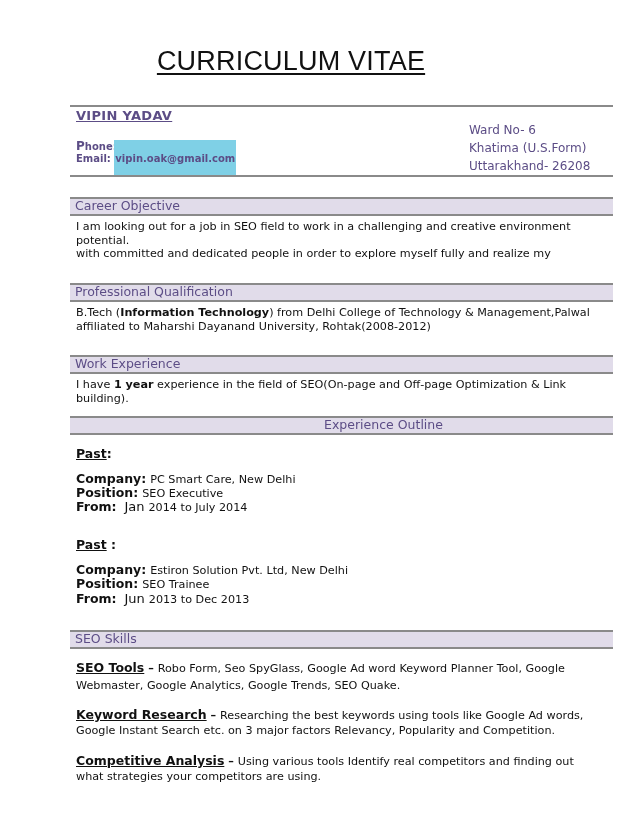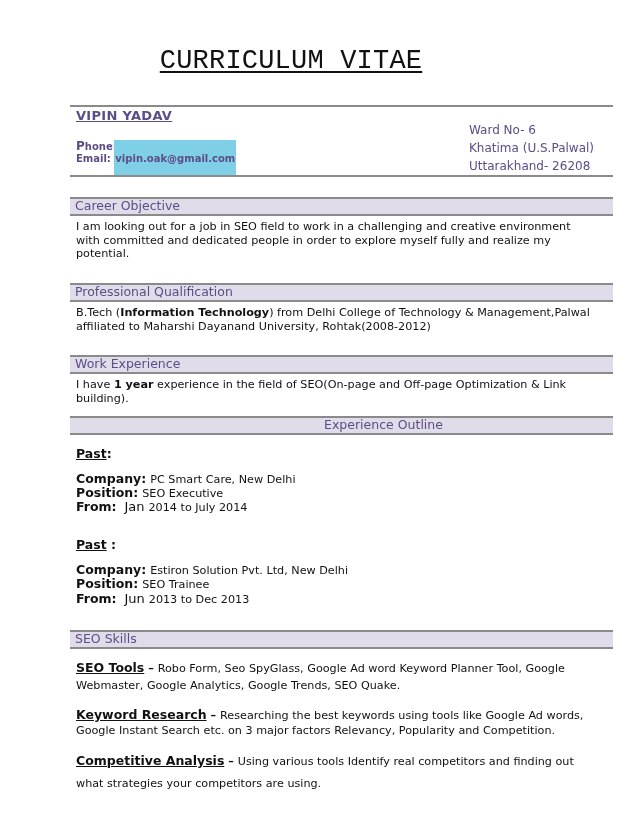--- a/index.html
+++ b/index.html
@@ -1,19 +1,19 @@
 <!DOCTYPE html>
 <html><head>
 <meta charset="utf-8">
 <style>
   html, body { margin:0; padding:0; background:#ffffff; }
   body { width:638px; height:826px; position:relative; overflow:hidden;
          font-family:"DejaVu Sans", "Liberation Sans", sans-serif; color:#111; }
   .title { position:absolute; top:46px; left:0; width:582px; text-align:center;
-           font-family:Liberation Mono, monospace; font-size:27px; letter-spacing:0.2px;
+           font-family:Liberation Sans, sans-serif; font-size:27px; letter-spacing:0.2px;
            color:#111; }
   .title span { text-decoration:underline; text-decoration-thickness:1.5px; text-underline-offset:3px; }
   .rule { position:absolute; left:70px; width:543px; height:2px; background:#8a8a8a; }
   .name { position:absolute; left:76px; top:108px; font-weight:bold; font-size:13px;
           color:#5c4d86; text-decoration:underline; letter-spacing:0.3px; }
   .contact { position:absolute; left:76px; font-size:10px; font-weight:bold; color:#5c4d86; }
   .contact .P { font-size:12px; }
   .email-hl { background:#7fd0e6; padding:13px 1px; }
   .addr { position:absolute; left:469px; top:121px; font-size:12px; line-height:18px; color:#5c4d86; }
   .sec { position:absolute; left:70px; width:543px; height:15px; background:#e1dcea;
@@ -39,33 +39,33 @@
   <span class="P">P</span><span>hone:</span>
   <span>+91-9738799450</span>
 </div>
 <div class="contact" style="top:153px">
   <span>Email:</span>
   <span class="email-hl">vipin.oak@gmail.com</span>
 </div>
 
 <div class="addr">
   <div>Ward No- 6</div>
-  <div>Khatima (U.S.Palwal)</div>
+  <div>Khatima (U.S.Form)</div>
   <div>Uttarakhand- 26208</div>
 </div>
 
 <div class="rule" style="top:175px"></div>
 
 <div class="sec" style="top:197px">
     <span>Career Objective</span>
   </div>
 <div class="para" style="top:220px">
   <div>I am looking out for a job in SEO field to work in a challenging and creative environment</div>
+  <div>potential.</div>
   <div>with committed and dedicated people in order to explore myself fully and realize my</div>
-  <div>potential.</div>
 </div>
 
 <div class="sec" style="top:283px">
     <span>Professional Qualification</span>
   </div>
 <div class="para" style="top:306px; width:520px">
   <div><span>B.Tech (</span><b>Information Technology</b><span>) from Delhi College of Technology &amp; Management,Palwal</span></div>
   <div>affiliated to Maharshi Dayanand University, Rohtak(2008-2012)</div>
 </div>
 
@@ -100,14 +100,14 @@
   <div style="margin-top:3px">Webmaster, Google Analytics, Google Trends, SEO Quake.</div>
 </div>
 
 <div class="para" style="top:708px; width:520px">
   <div><span class="u" style="font-size:12.5px">Keyword Research</span><b> – </b><span>Researching the best keywords using tools like Google Ad words,</span></div>
   <div style="margin-top:1px">Google Instant Search etc. on 3 major factors  Relevancy, Popularity and Competition.</div>
 </div>
 
 <div class="para" style="top:754px; width:520px">
   <div><span class="u" style="font-size:12.5px">Competitive Analysis</span><b> – </b><span>Using various tools Identify real competitors and finding out</span></div>
-  <div style="margin-top:8px">what strategies your competitors are using.</div>
+  <div style="margin-top:1px">what strategies your competitors are using.</div>
 </div>
 
 </body></html>

